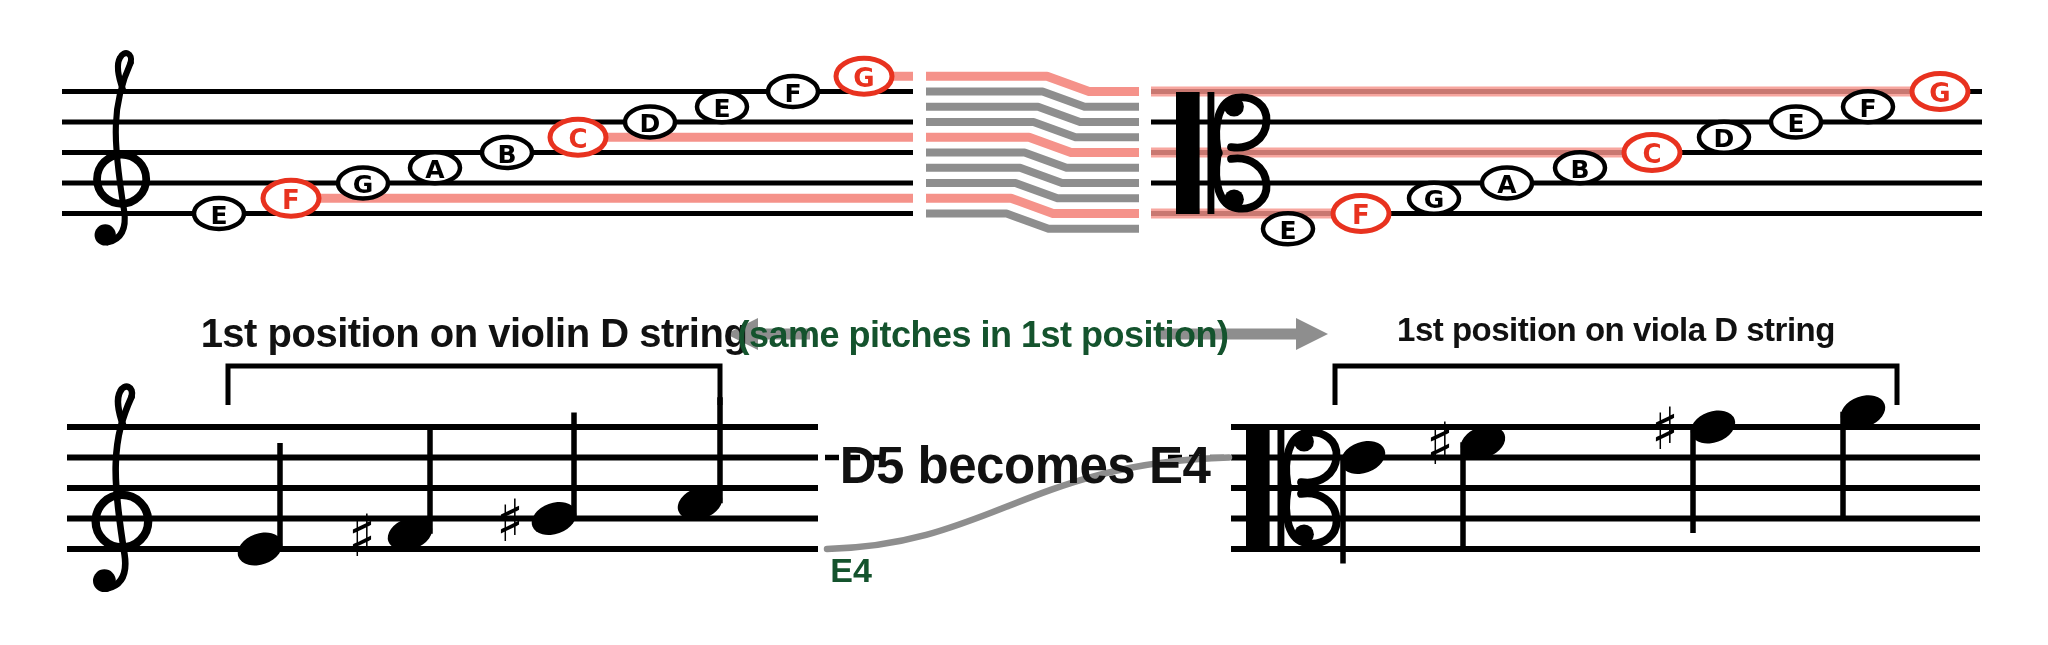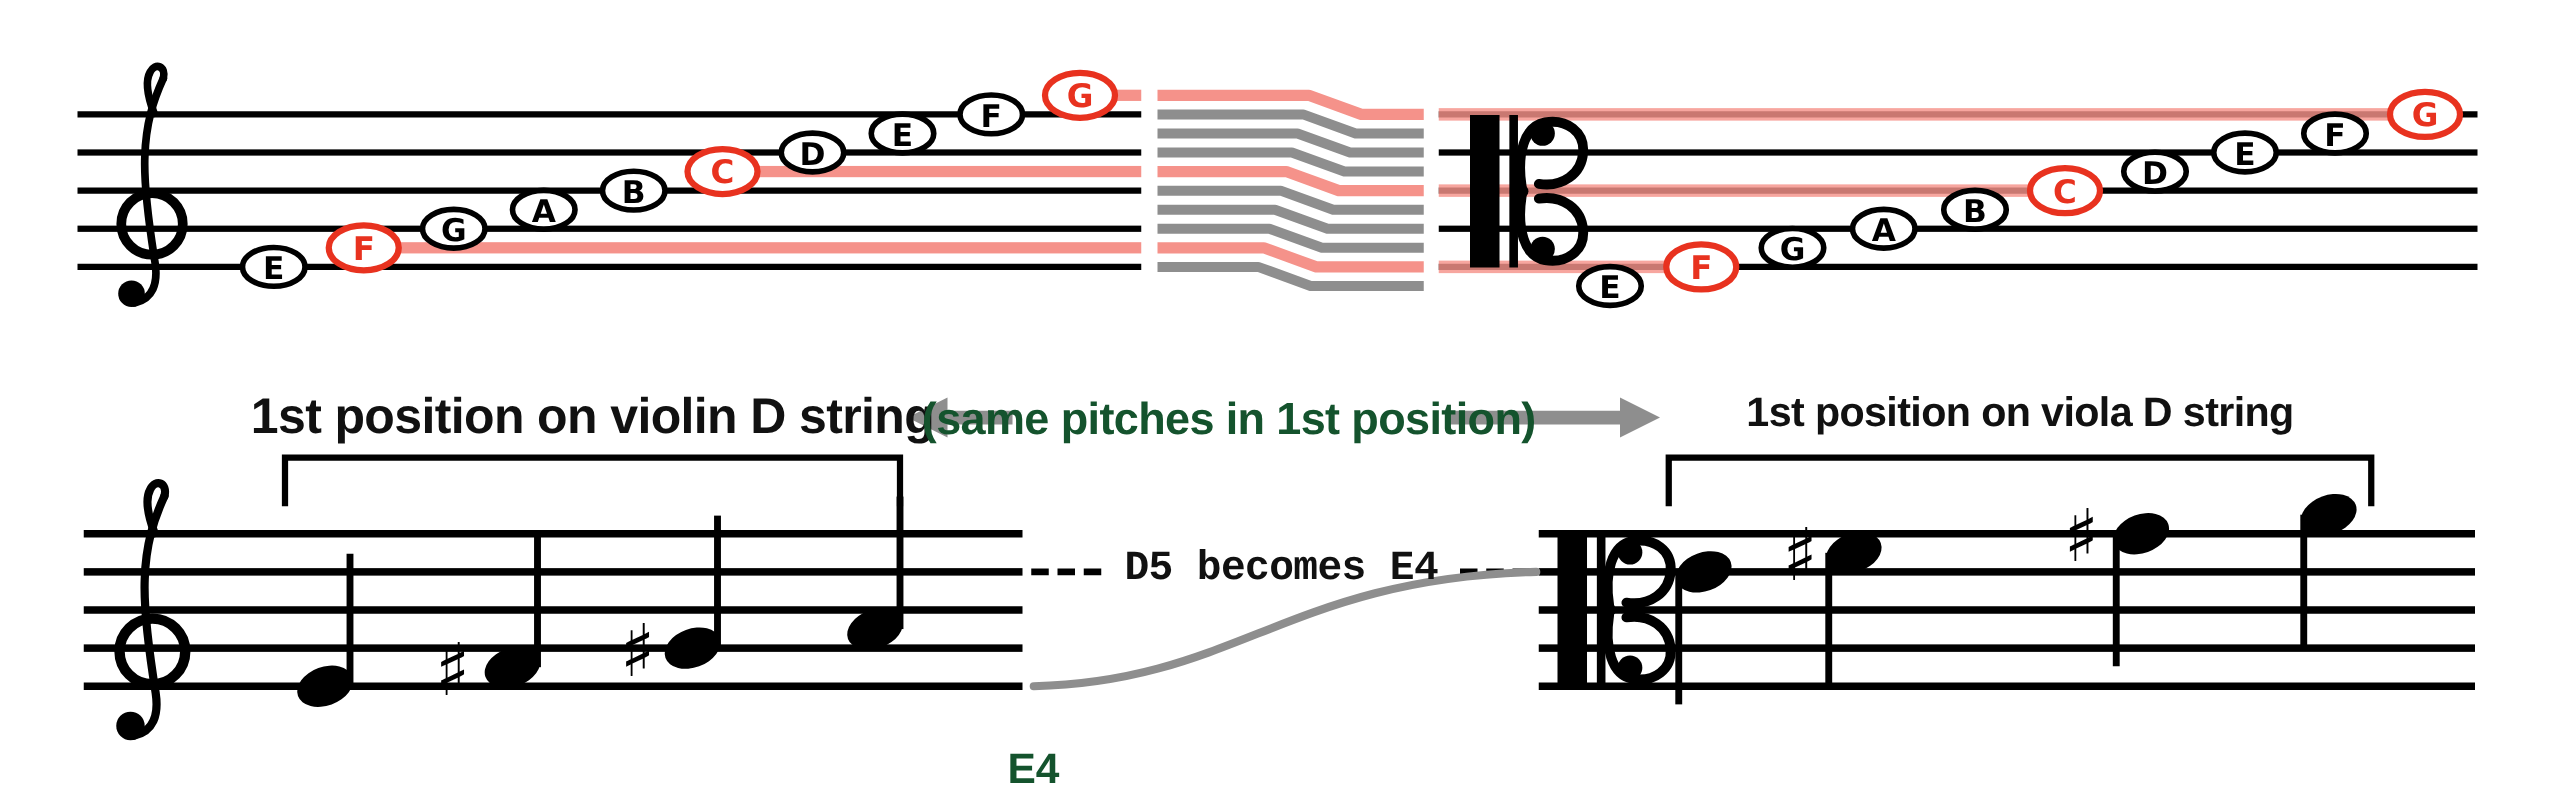--- a/index.html
+++ b/index.html
@@ -5,22 +5,22 @@
   html,body{margin:0;padding:0;background:#fff;}
   #canvas{position:relative;width:2048px;height:645px;background:#ffffff;overflow:hidden;
           font-family:"Liberation Sans","DejaVu Sans",sans-serif;}
   #diagram-svg{position:absolute;left:0;top:0;}
   .lbl{position:absolute;text-align:center;font-weight:bold;white-space:nowrap;}
   .lbl-black{color:#111;}
   .lbl-gray{color:#14532d;}
   #violin-label{left:174px;top:311px;width:600px;font-size:40px;letter-spacing:-0.5px;}
   #viola-label{left:1316px;top:311px;width:600px;font-size:33px;letter-spacing:-0.5px;}
   #same-label{left:683px;top:314px;width:600px;font-size:36px;letter-spacing:-0.5px;}
-  #becomes-label{left:825px;top:436px;width:400px;font-size:33px;letter-spacing:-0.5px;font-family:Liberation Mono, monospace;}
-  #e4-label{left:806px;top:551px;width:90px;font-size:34px;text-align:left;margin-top:45px;}
+  #becomes-label{left:825px;top:436px;width:400px;font-size:51px;letter-spacing:-0.5px;}
+  #e4-label{left:806px;top:551px;width:90px;font-size:34px;text-align:center;}
 </style>
 </head>
 <body>
 
 <div id="canvas">
   <svg id="diagram-svg" width="2048" height="645" viewBox="0 0 2048 645">
       <g>
         <g>
           <rect x="62" y="89" width="851" height="5" fill="#000000"></rect>
           <rect x="62" y="119.5" width="851" height="5" fill="#000000"></rect>

